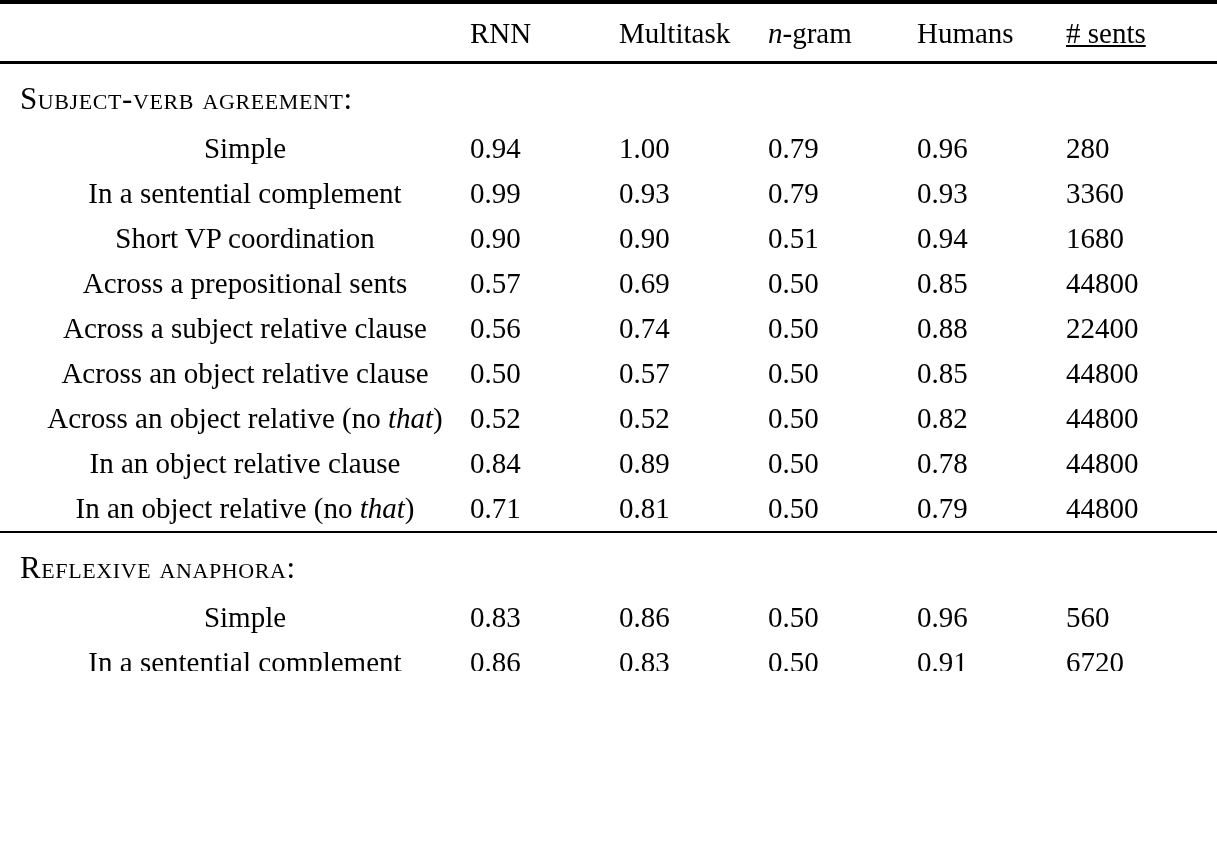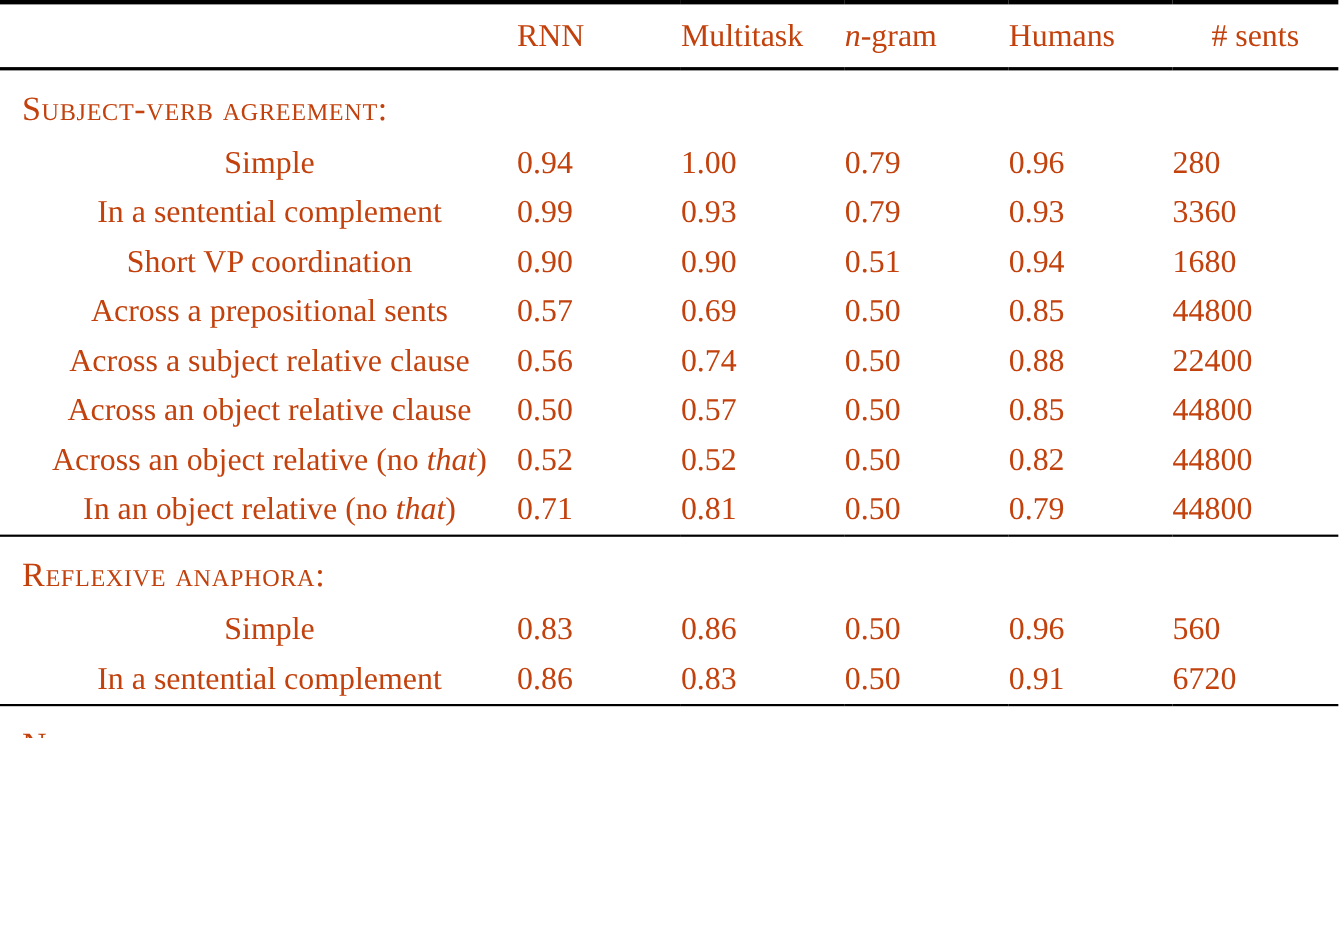--- a/index.html
+++ b/index.html
@@ -4,21 +4,21 @@
 <style>
   html, body {
     margin: 0;
     padding: 0;
     background: #ffffff;
   }
   .paper {
     width: 1217px;
     height: 671px;
     background: #ffffff;
-    color: #c2410c;
+    color: #000000;
     font-family: "Liberation Serif", serif;
     overflow: hidden;
     box-sizing: border-box;
   }
   table.results {
     width: 100%;
     border-collapse: collapse;
     table-layout: fixed;
     border-top: 4px solid #000000;
     border-bottom: 4px solid #000000;
@@ -28,21 +28,21 @@
   col.c-sents   { width: 151px; }
 
   thead th {
     font-weight: normal;
     font-size: 29px;
     text-align: left;
     vertical-align: baseline;
     padding: 13px 0 11px 0;
     border-bottom: 3px solid #000000;
   }
-  thead th.col-sents { text-align: right; padding-right: 36px; }
+  thead th.col-sents { text-align: left; padding-right: 36px; text-decoration: underline; }
 
   tbody td {
     font-size: 29px;
     vertical-align: baseline;
     padding: 6px 0 6px 0;
   }
   td.cell-label { padding-left: 20px; text-align: center; }
   thead th.col-label { padding-left: 20px; }
   td.cell-sents { padding-right: 22px; }
 
@@ -135,20 +135,28 @@
         </tr>
         <tr>
           <td class="cell-label">Across an object relative (no <i>that</i>)</td>
           <td class="cell-rnn">0.52</td>
           <td class="cell-multitask">0.52</td>
           <td class="cell-ngram">0.50</td>
           <td class="cell-humans">0.82</td>
           <td class="cell-sents">44800</td>
         </tr>
         <tr>
+          <td class="cell-label">In an object relative clause</td>
+          <td class="cell-rnn">0.84</td>
+          <td class="cell-multitask">0.89</td>
+          <td class="cell-ngram">0.50</td>
+          <td class="cell-humans">0.78</td>
+          <td class="cell-sents">44800</td>
+        </tr>
+        <tr>
           <td class="cell-label">In an object relative (no <i>that</i>)</td>
           <td class="cell-rnn">0.71</td>
           <td class="cell-multitask">0.81</td>
           <td class="cell-ngram">0.50</td>
           <td class="cell-humans">0.79</td>
           <td class="cell-sents">44800</td>
         </tr>
         <tr class="section-row ruled">
           <td colspan="6">Reflexive anaphora:</td>
         </tr>

